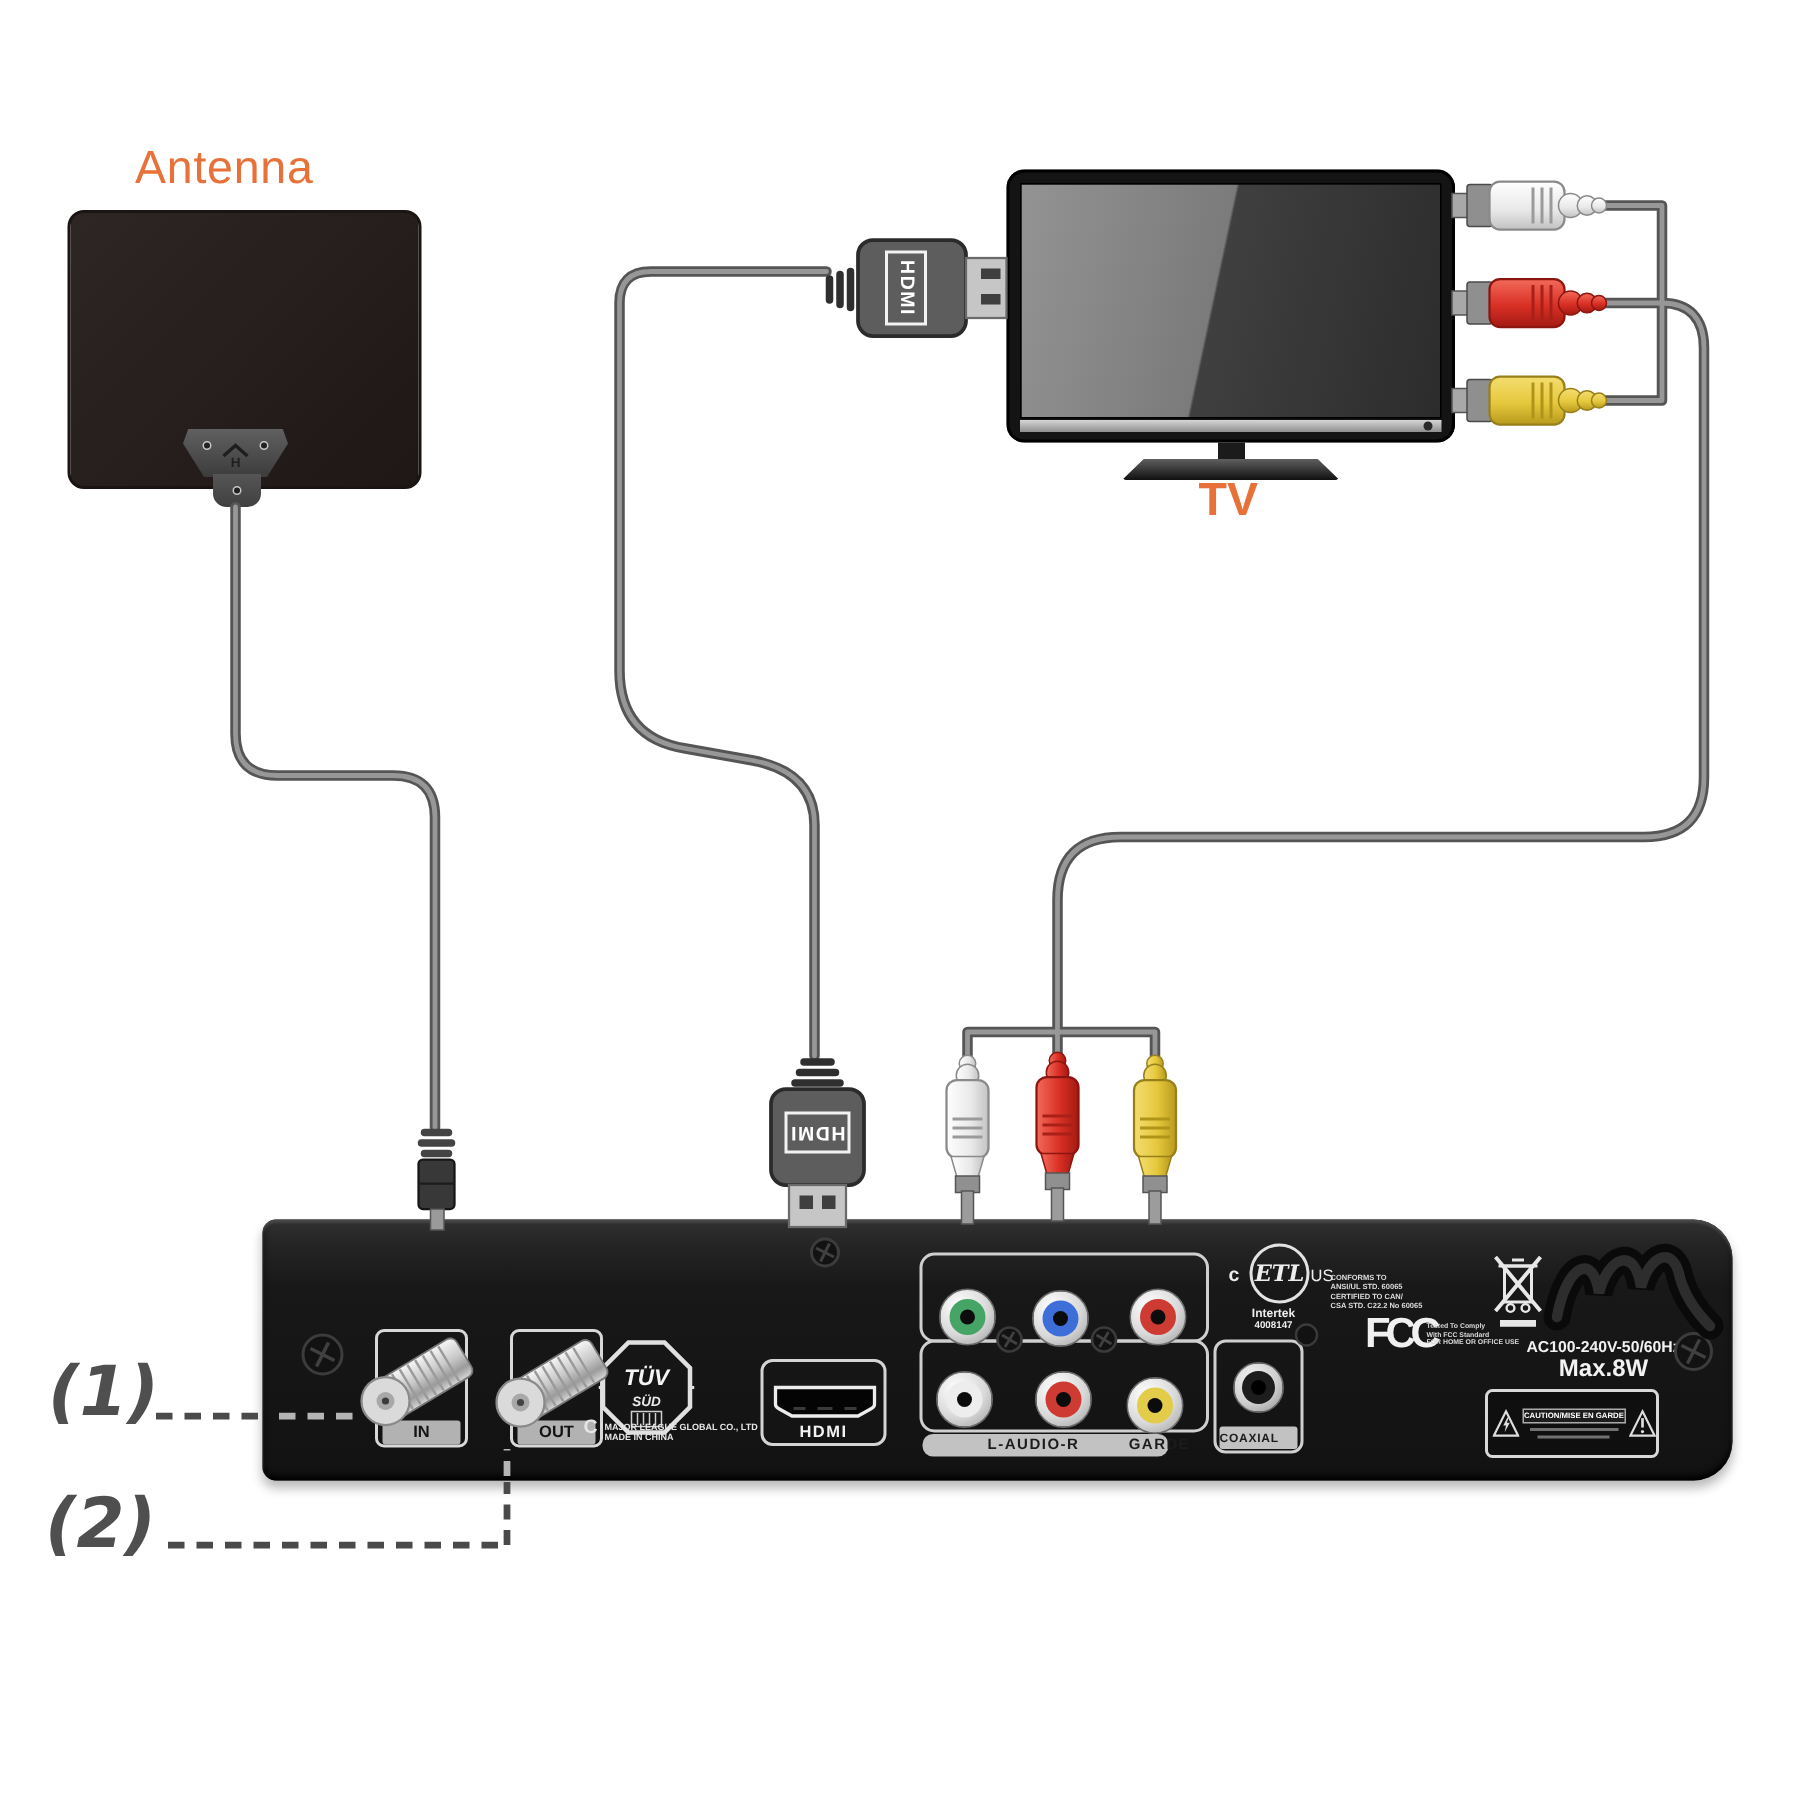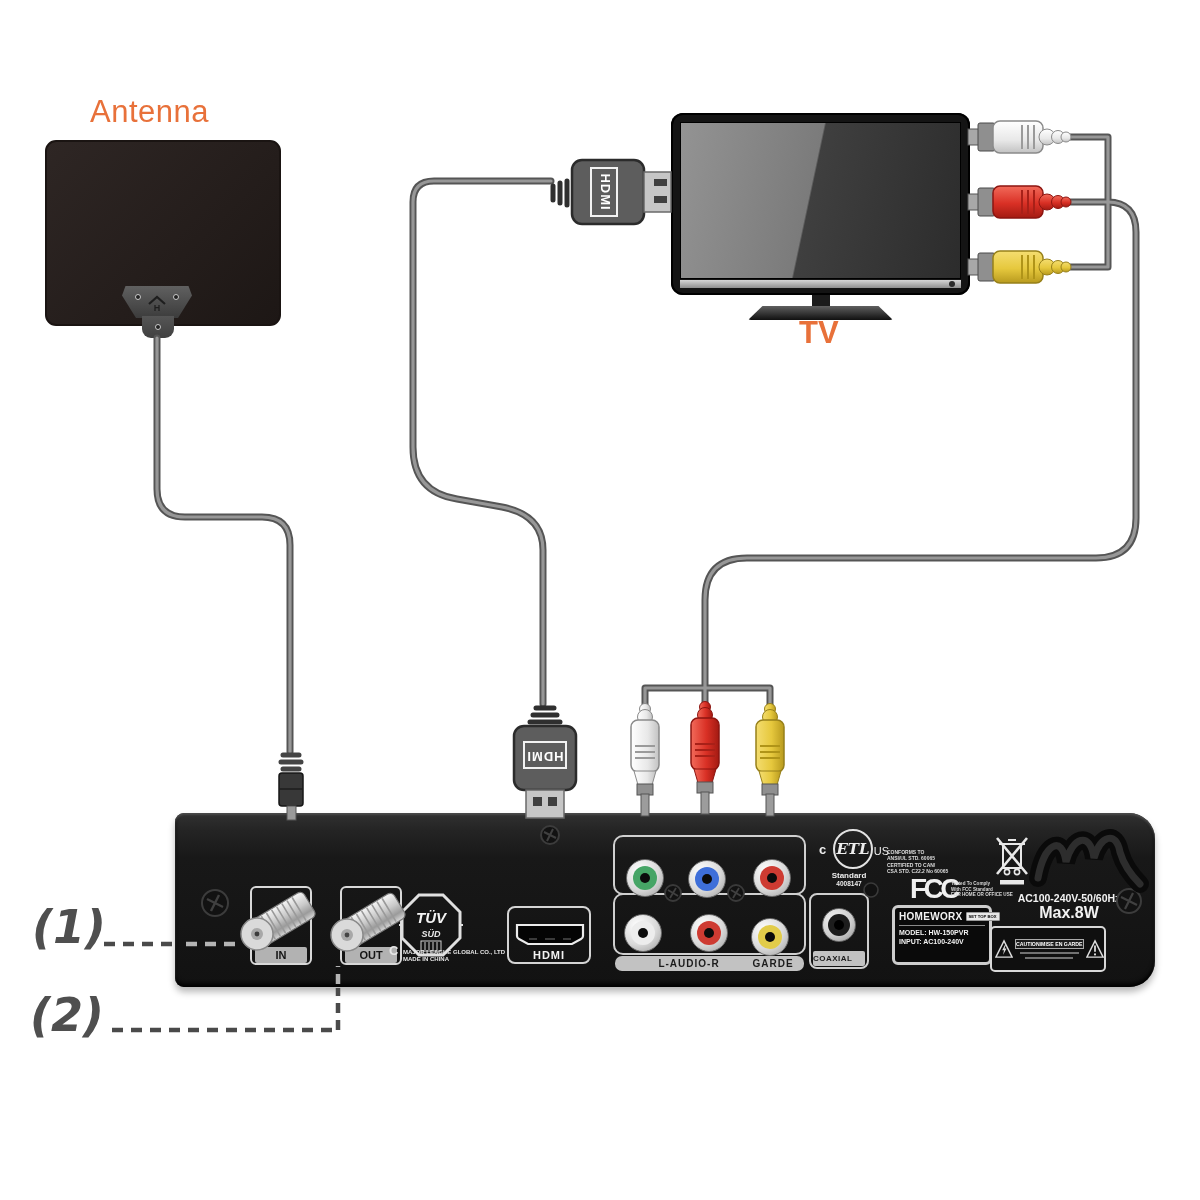--- a/index.html
+++ b/index.html
@@ -53,21 +53,21 @@
                    font-size:11px;font-weight:bold;letter-spacing:1px;}
   .av-cluster{left:438px;top:22px;width:193px;height:134px;}
   .av-box{position:absolute;border:2px solid #cfcfcf;border-radius:10px;left:0;width:193px;height:60px;}
   .av-box.top{top:0;} .av-box.bot{top:58px;height:62px;}
   .jack{position:absolute;width:38px;height:38px;border-radius:50%;border:1px solid #6a6a6a;
         background:radial-gradient(circle at 35% 30%,#ffffff,#d9d9d9 55%,#9c9c9c);}
   .jack .ring{position:absolute;inset:6px;border-radius:50%;}
   .jack .hole{position:absolute;inset:13px;border-radius:50%;background:#0c0c0c;}
   .jack.g{left:13px;top:24px;} .jack.b{left:75px;top:25px;} .jack.r1{left:140px;top:24px;}
   .jack.w{left:11px;top:79px;} .jack.r2{left:77px;top:79px;} .jack.y{left:138px;top:83px;}
-  .av-strip{position:absolute;left:2px;top:121px;width:189px;height:15px;background:#c2c2c2;border-radius:7px;}
+  .av-strip{position:absolute;left:2px;top:121px;width:164px;height:15px;background:#c2c2c2;border-radius:7px;}
   .av-strip span{position:absolute;top:0;font-size:10px;font-weight:bold;color:#1c1c1c;line-height:15px;
                  letter-spacing:1px;text-align:center;}
   .lbl-audio{left:14px;width:120px;} .lbl-video{left:128px;width:60px;}
   .coax-box{left:634px;top:80px;width:60px;height:76px;border:2px solid #cfcfcf;border-radius:8px;}
   .coax-jack{position:absolute;left:11px;top:13px;width:34px;height:34px;border-radius:50%;border:1px solid #666;
              background:radial-gradient(circle at 35% 30%,#f2f2f2,#cfcfcf 55%,#8f8f8f);}
   .coax-jack .ring{position:absolute;inset:5px;border-radius:50%;background:#1d1d1d;}
   .coax-jack .hole{position:absolute;inset:11px;border-radius:50%;background:#000;}
   .coax-strip{position:absolute;left:2px;top:56px;width:52px;height:15px;background:#c2c2c2;border-radius:2px;
               font-size:8px;font-weight:bold;color:#1c1c1c;text-align:left;line-height:15px;letter-spacing:.5px;}
@@ -210,21 +210,21 @@
           <div class="ring"></div>
           <div class="hole"></div>
         </div>
       <div class="coax-strip">COAXIAL</div>
     </div>
 
     <div class="abs etl-block">
       <div class="etl-circle">ETL</div>
       <span class="etl-left">c</span>
       <span class="etl-right">US</span>
-      <div class="etl-org">Standard</div>
+      <div class="etl-org">Intertek</div>
       <div class="etl-num">4008147</div>
     </div>
 
     <div class="abs conforms">
       <div>CONFORMS TO</div>
       <div>ANSI/UL STD. 60065</div>
       <div>CERTIFIED TO CAN/</div>
       <div>CSA STD. C22.2 No 60065</div>
     </div>
 
@@ -237,29 +237,20 @@
 
     <svg class="abs weee" viewBox="0 0 38 58">
       <rect x="10" y="11" width="18" height="24" fill="none" stroke="#e8e8e8" stroke-width="2"></rect>
       <path d="M6 11 H32 M15 7 H23" stroke="#e8e8e8" stroke-width="2"></path>
       <circle cx="14" cy="39" r="2.6" fill="none" stroke="#e8e8e8" stroke-width="1.6"></circle>
       <circle cx="24" cy="39" r="2.6" fill="none" stroke="#e8e8e8" stroke-width="1.6"></circle>
       <path d="M4 5 L34 41 M34 5 L4 41" stroke="#e8e8e8" stroke-width="2.6"></path>
       <rect x="7" y="47" width="24" height="4.5" fill="#e8e8e8"></rect>
     </svg>
 
-    <div class="abs brand">
-      <div class="brand-row">
-        <span class="brand-name">HOMEWORX</span>
-        <span class="brand-badge">SET TOP BOX</span>
-      </div>
-      <div class="brand-line"></div>
-      <div class="brand-model">MODEL: HW-150PVR</div>
-      <div class="brand-input">INPUT: AC100-240V</div>
-    </div>
 
     <div class="abs power">
       <div class="power-1">AC100-240V-50/60Hz</div>
       <div class="power-2">Max.8W</div>
     </div>
 
     <div class="abs caution">
       <svg viewBox="0 0 20 22" width="18" height="22">
         <path d="M10 2 L19 20 H1 Z" fill="none" stroke="#ddd" stroke-width="1.6"></path>
         <path d="M11 6.5 L8 12.5 H10 L9 17.5 L12.8 10.5 H10.6 L12 6.5 Z" fill="#ddd"></path>

